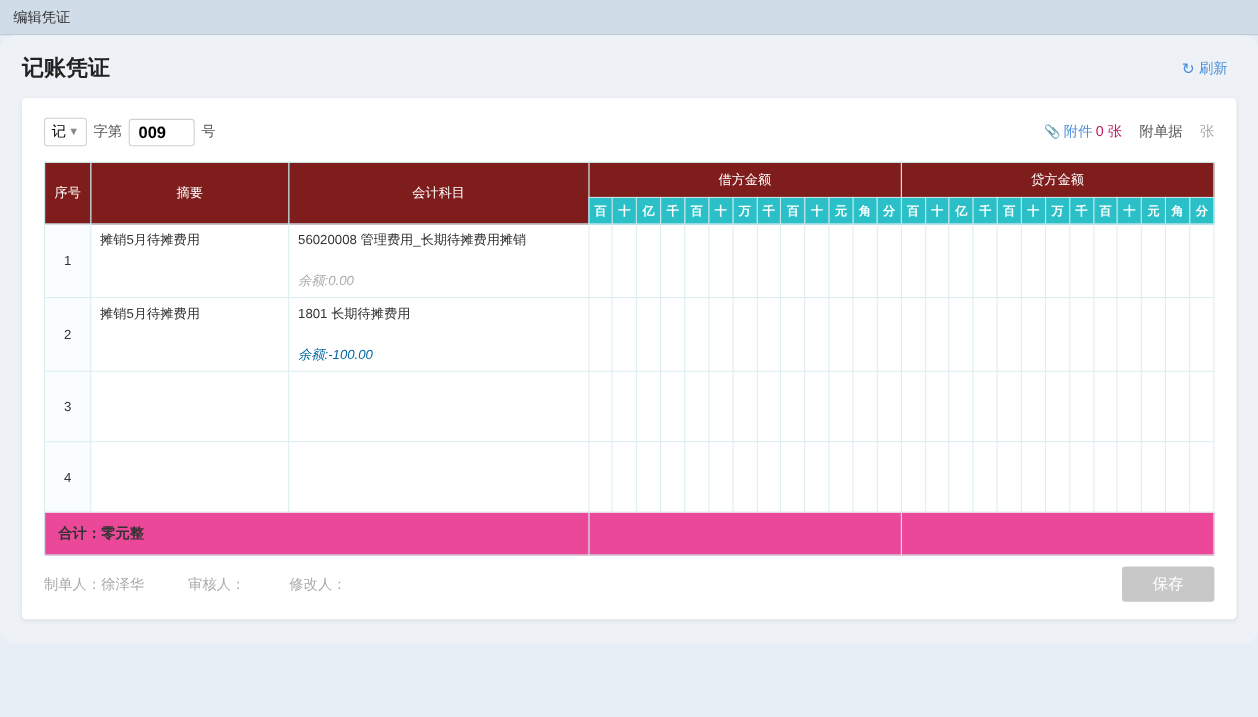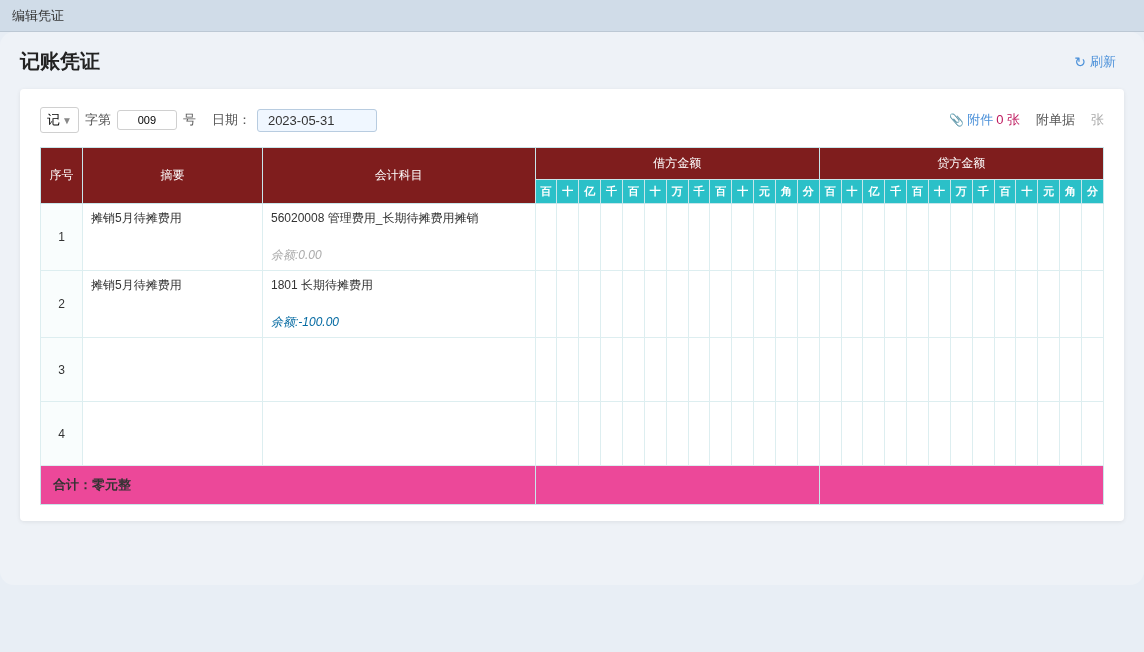--- a/index.html
+++ b/index.html
@@ -81,22 +81,22 @@
       background: #fff;
       cursor: pointer;
       font-size: 13px;
       min-width: 36px;
     }
     .voucher-number-input {
       border: 1px solid #d0d0d0;
       border-radius: 3px;
       padding: 3px 8px;
       width: 60px;
-      font-size: 11px;
-      text-align: center;
+      font-size: 15px;
+      font-weight: bold;
     }
     .date-input {
       border: 1px solid #b8cce0;
       border-radius: 3px;
       padding: 3px 10px;
       font-size: 13px;
       color: #333;
       background: #f0f7ff;
       width: 120px;
     }
@@ -262,24 +262,20 @@
 
     <div class="form-row">
       <div class="form-group">
         <div class="voucher-type-select">
           <span>记</span>
           <span style="font-size:10px;color:#888;">▼</span>
         </div>
         <span class="form-label">字第</span>
         <input class="voucher-number-input" value="009" readonly="" style="">
         <span class="form-label">号</span>
-      </div>
-      <div class="form-group">
-        <span class="form-label">日期：</span>
-        <input class="date-input" value="2023-05-31" readonly="" style="">
       </div>
       <div class="right-actions">
         <span class="attach-link">
           <span style="font-size:12px;">📎</span>
           <span>附件</span>
           <span style="color:#be185d;">0 张</span>
         </span>
         <span class="attach-single">附单据</span>
         <span class="attach-count">张</span>
       </div>
@@ -458,14 +454,26 @@
         </tbody>
       <tfoot>
         <tr class="total-row">
           <td colspan="3" style="font-weight:bold;">合计：零元整</td>
           <td colspan="13"></td>
           <td colspan="13"></td>
         </tr>
       </tfoot>
     </table>
 
+    <div class="footer-area">
+      <span class="footer-label">
+        <span>制单人：</span><span style="color:#aaa;">徐泽华</span>
+      </span>
+      <span class="footer-label" style="margin-left:40px;">
+        <span>审核人：</span><span style="color:#aaa;"></span>
+      </span>
+      <span class="footer-label" style="margin-left:40px;">
+        <span>修改人：</span><span style="color:#aaa;"></span>
+      </span>
+      <button class="save-btn" style="margin-left:auto;">保存</button>
+    </div>
   </div>
 </div>
 
 </body></html>

